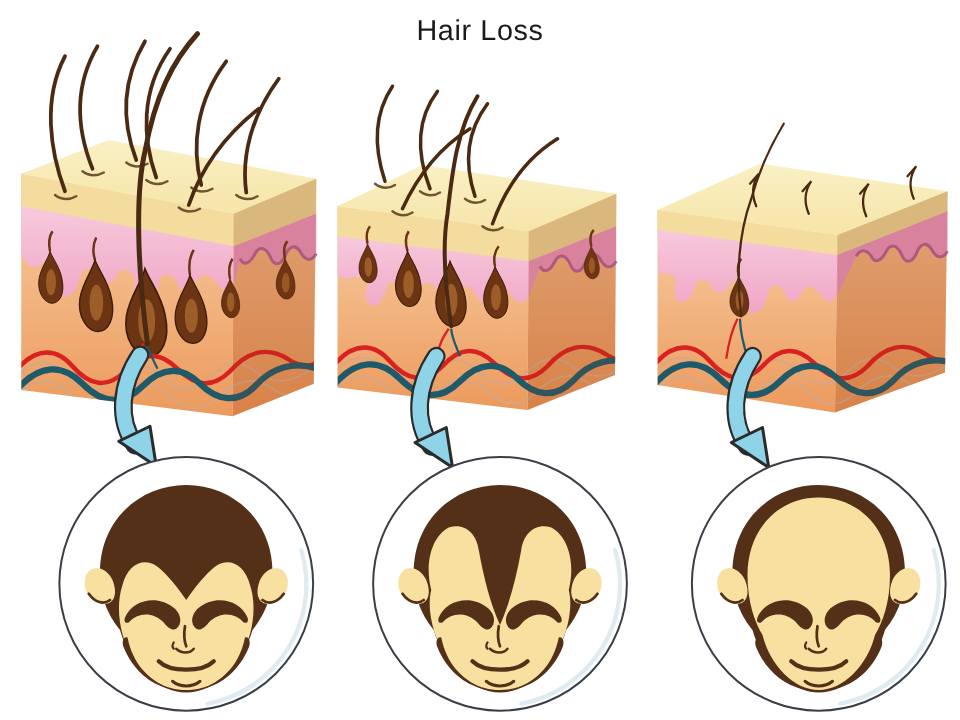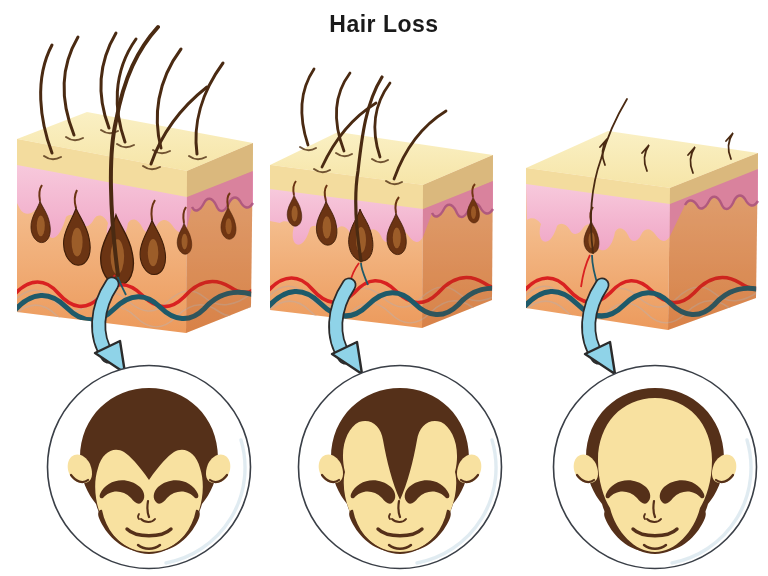--- a/index.html
+++ b/index.html
@@ -31,21 +31,21 @@
     --head-hair:#553019;
     --face:#f8e1a0;
   }
   html,body{margin:0;padding:0;background:#e8e8e8;}
   .canvas{
     position:relative;width:768px;height:576px;background:var(--bg);
     overflow:hidden;font-family:"Liberation Sans",sans-serif;
   }
   .title{
     position:absolute;top:11px;left:0;width:100%;text-align:center;
-    margin:0;font-size:23px;font-weight:bold;letter-spacing:.5px;
+    margin:0;font-size:23px;font-weight:normal;letter-spacing:.5px;
     color:var(--title-color);
   }
   svg.abs{position:absolute;display:block;overflow:visible;}
 </style>
 </head>
 <body>
 
 <div class="canvas">
 
   <h1 class="title">Hair Loss</h1>

